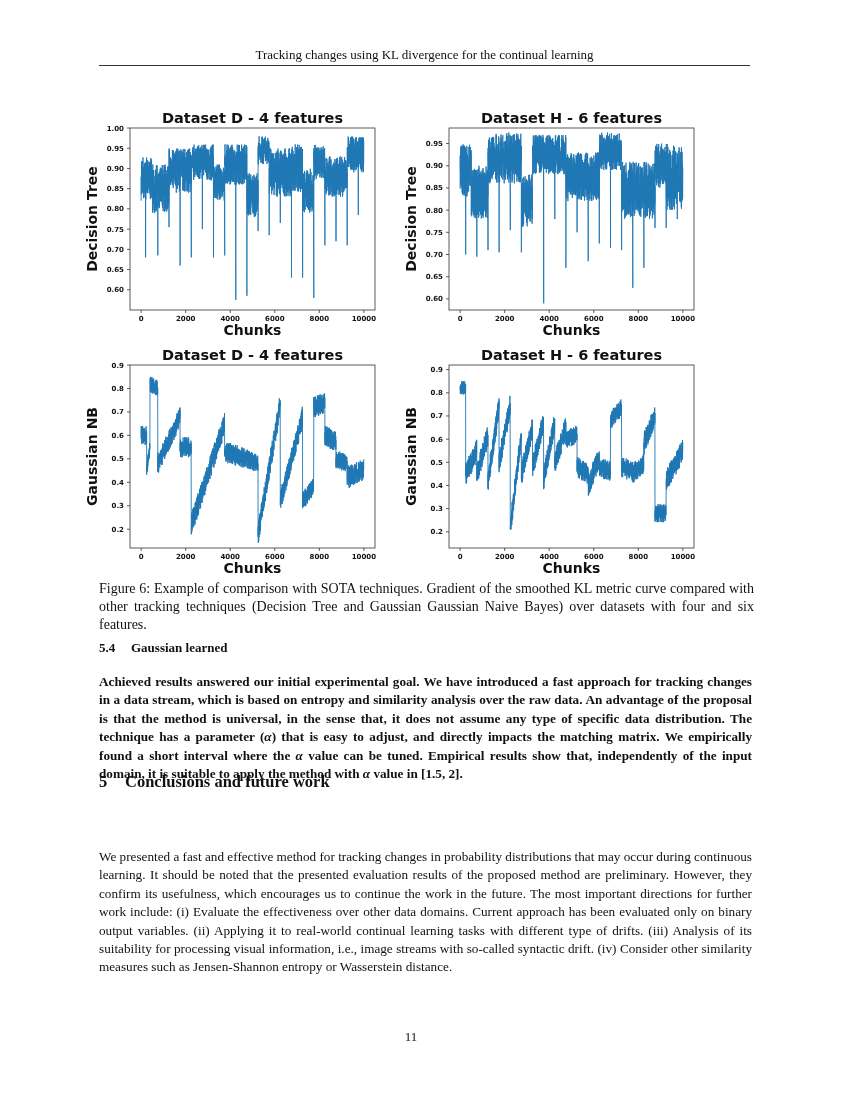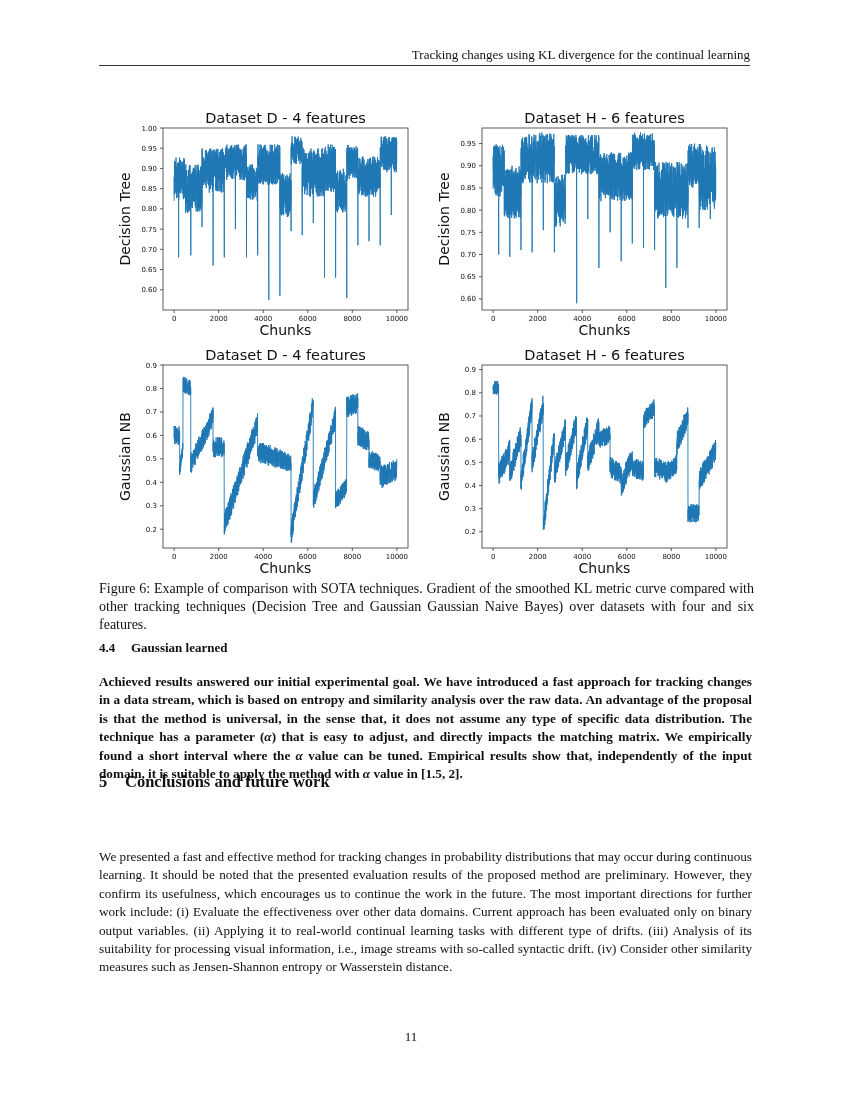--- a/index.html
+++ b/index.html
@@ -1,22 +1,22 @@
 <!DOCTYPE html>
 <html><head>
 <meta charset="utf-8">
 <style>
   html, body { margin: 0; padding: 0; background: #ffffff; }
   body { width: 850px; height: 1100px; position: relative; overflow: hidden;
          font-family: "Liberation Serif", serif; color: #111; }
-  .running-head { position: absolute; left: 99px; top: 47px; width: 651px; text-align: right;
+  .running-head { position: absolute; left: 99px; top: 47px; width: 651px; text-align: center;
                   font-size: 13px; }
   .head-rule { position: absolute; left: 99px; top: 65px; width: 651px; height: 0;
                border-top: 1px solid #333; }
-  .figure { position: absolute; left: 115px; top: 100px; width: 660px; height: 480px; }
+  .figure { position: absolute; left: 82px; top: 100px; width: 660px; height: 480px; font-weight: bold; }
   .figure svg { position: absolute; left: 0; top: 0; }
   .caption { position: absolute; left: 99px; top: 580px; width: 655px; font-size: 14px; line-height: 18px;
              text-align: justify; }
   .subsec { position: absolute; left: 99px; top: 640px; font-size: 13px; font-weight: bold; }
   .subsec .num { display: inline-block; width: 32px; }
   .para { position: absolute; left: 99px; width: 653px; font-size: 13.2px; line-height: 18.4px;
           text-align: justify; }
   .p1 { top: 673px; font-weight: bold; }
   .sec { position: absolute; left: 99px; top: 772px; font-size: 16.5px; font-weight: bold; }
   .sec .num { display: inline-block; width: 26px; }
@@ -174,21 +174,21 @@
         <text x="361" y="272.13291139240505" text-anchor="end" font-size="7" class="chart-text">0.9</text>
         <text x="489.5" y="473" text-anchor="middle" font-size="14" class="chart-text">Chunks</text>
         <text x="334" y="356.5" text-anchor="middle" font-size="14" class="chart-text" transform="rotate(-90 334 356.5)">Gaussian NB</text>
       </g>
     </svg>
 </div>
 
 <div class="caption">Figure 6: Example of comparison with SOTA techniques. Gradient of the smoothed KL metric curve compared with other tracking techniques (Decision Tree and Gaussian Gaussian Naive Bayes) over datasets with four and six features.</div>
 
 <div class="subsec">
-  <span class="num">4.4</span><span>Gaussian learned</span>
+  <span class="num">5.4</span><span>Gaussian learned</span>
 </div>
 
 <div class="para p1">
   <span>Achieved results answered our initial experimental goal. We have introduced a fast approach for tracking changes in a data stream, which is based on entropy and similarity analysis over the raw data. An advantage of the proposal is that the method is universal, in the sense that, it does not assume any type of specific data distribution. The technique has a parameter (</span><span class="math">α</span><span>) that is easy to adjust, and directly impacts the matching matrix. We empirically found a short interval where the </span><span class="math">α</span><span> value can be tuned. Empirical results show that, independently of the input domain, it is suitable to apply the method with </span><span class="math">α</span><span> value in </span><span>[1.5, 2]</span><span>.</span>
 </div>
 
 <div class="sec">
   <span class="num">5</span><span>Conclusions and future work</span>
 </div>
 

